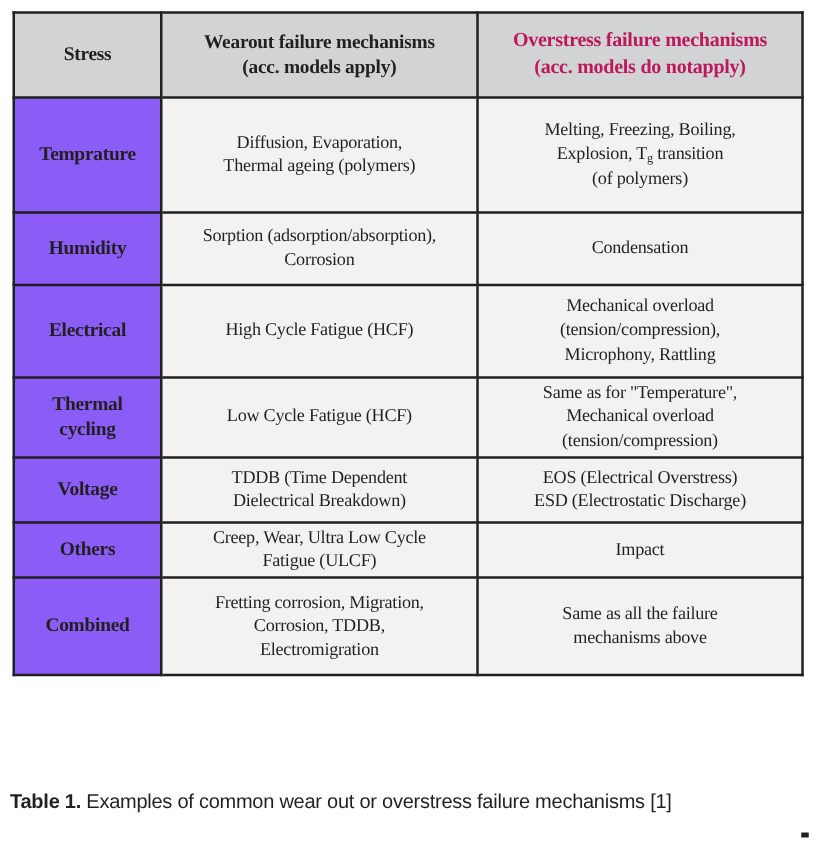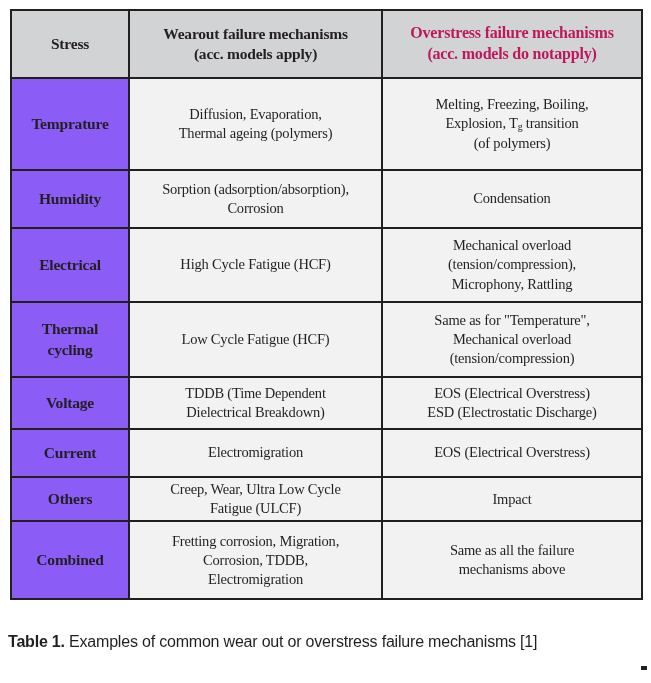--- a/index.html
+++ b/index.html
@@ -32,21 +32,21 @@
   }
   
   col.c1 { width: 118px; }
   col.c2 { width: 253px; }
   col.c3 { width: 260px; }
   
   tr.h-head { height: 68px; }
   tr.h-r0 { height: 92px; }
   tr.h-r1 { height: 58px; }
   tr.h-r2 { height: 74px; }
-  tr.h-r3 { height: 75px; border-radius: 28px; }
+  tr.h-r3 { height: 64px; border-radius: 28px; }
   tr.h-r4 { height: 52px; }
   tr.h-r5 { height: 48px; }
   tr.h-r6 { height: 44px; }
   tr.h-r7 { height: 78px; }
   
   .cell-gray {
     background: #8b5cf6;
     font-weight: bold;
     font-size: 15.5px;
     line-height: 1.3;
@@ -153,25 +153,20 @@
     </tr>
 
     <tr class="h-r4">
       <td class="cell-gray">Voltage</td>
       <td class="cell-body">TDDB (Time Dependent
 Dielectrical Breakdown)</td>
       <td class="cell-body">EOS (Electrical Overstress)
 ESD (Electrostatic Discharge)</td>
     </tr>
 
-    <tr class="h-r5">
-      <td class="cell-gray">Current</td>
-      <td class="cell-body">Electromigration</td>
-      <td class="cell-body">EOS (Electrical Overstress)</td>
-    </tr>
 
     <tr class="h-r6">
       <td class="cell-gray">Others</td>
       <td class="cell-body">Creep, Wear, Ultra Low Cycle
 Fatigue (ULCF)</td>
       <td class="cell-body">Impact</td>
     </tr>
 
     <tr class="h-r7">
       <td class="cell-gray">Combined</td>

